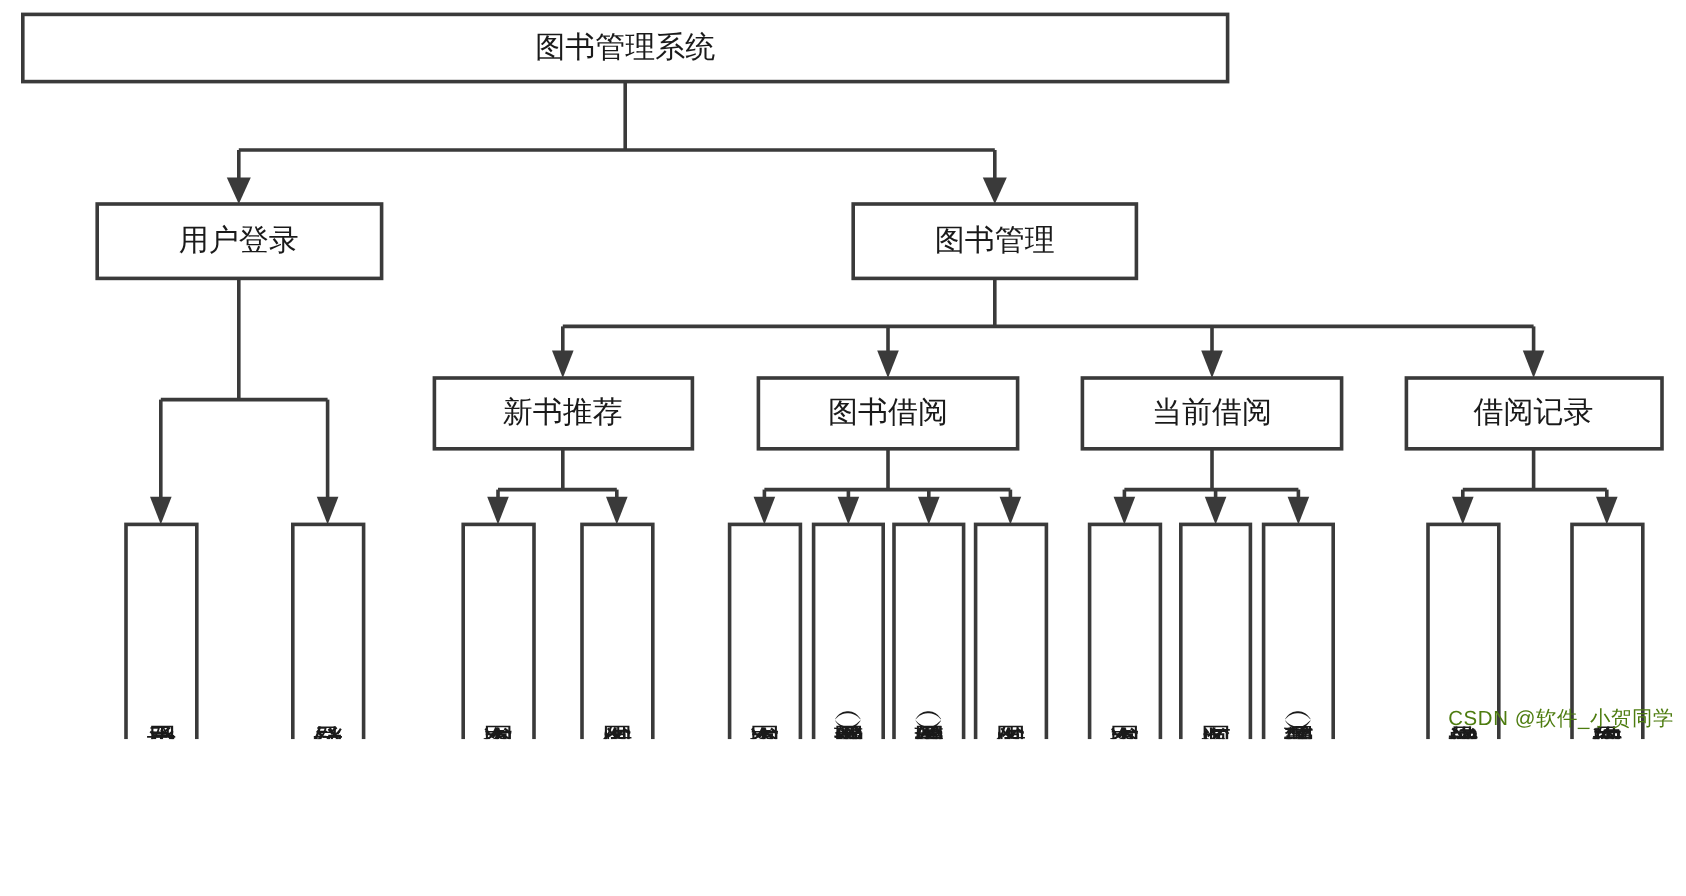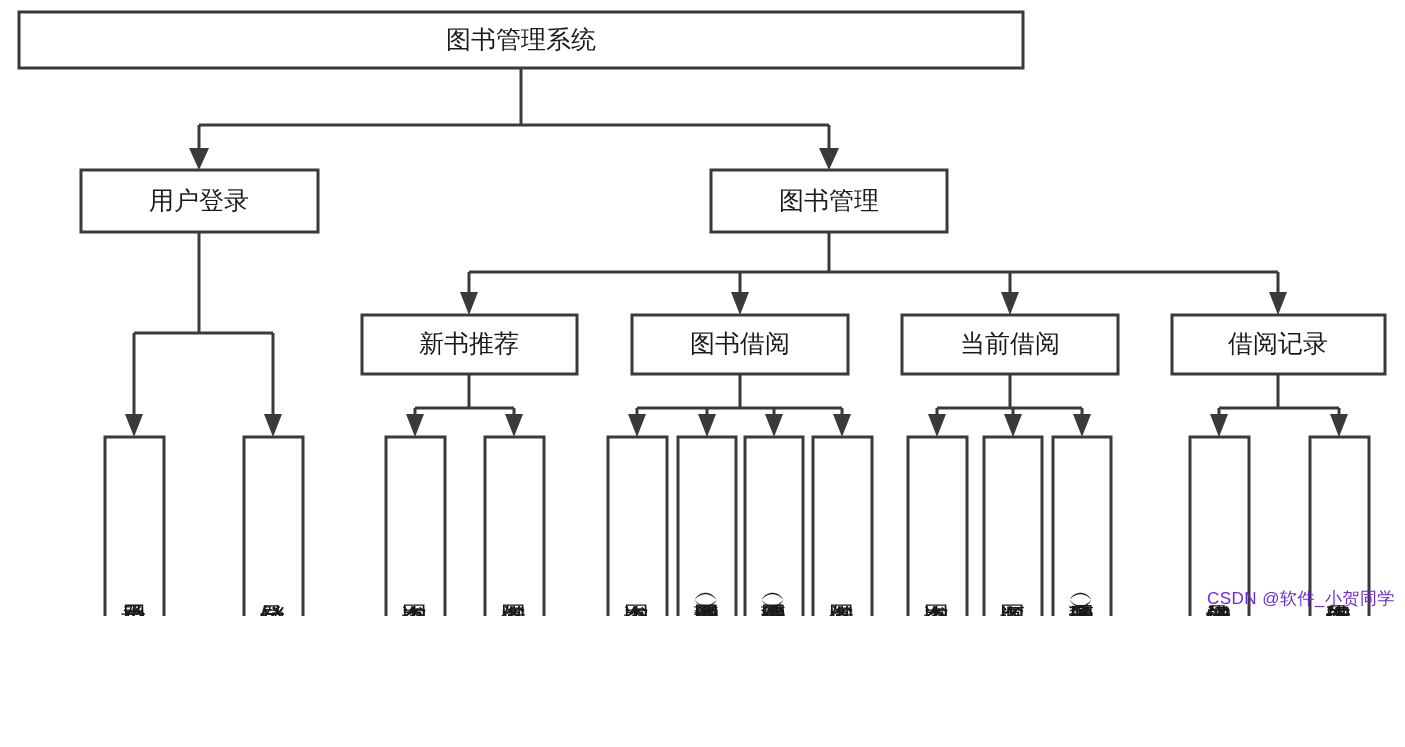--- a/index.html
+++ b/index.html
@@ -55,21 +55,21 @@
     writing-mode: vertical-rl;
     text-orientation: upright;
     dominant-baseline: central;
   }
   .watermark {
     position: absolute;
     right: 10px;
     bottom: 6px;
     font-family: "Liberation Sans", "DejaVu Sans", sans-serif;
     font-size: 17px;
-    color: #6d28d9;
+    color: #4d7c0f;
     letter-spacing: 0.5px;
     white-space: nowrap;
     user-select: none;
   }
 </style>
 </head>
 <body>
 
 <div id="diagram-root">
 

